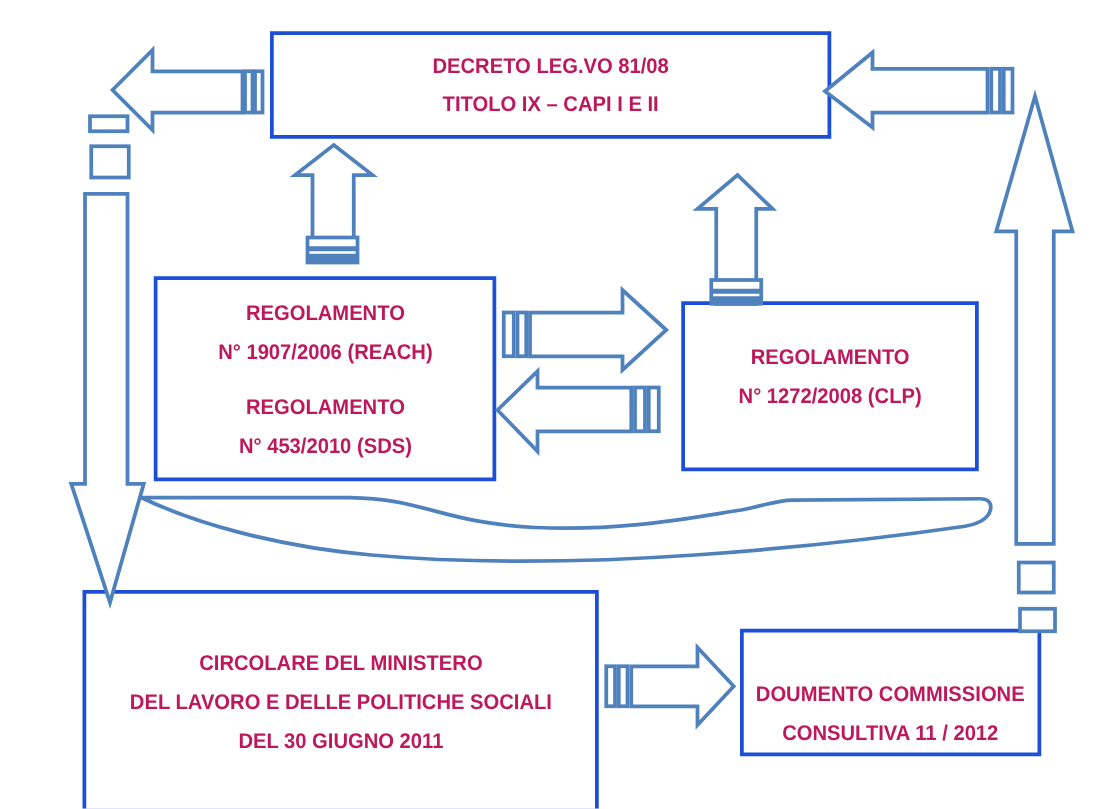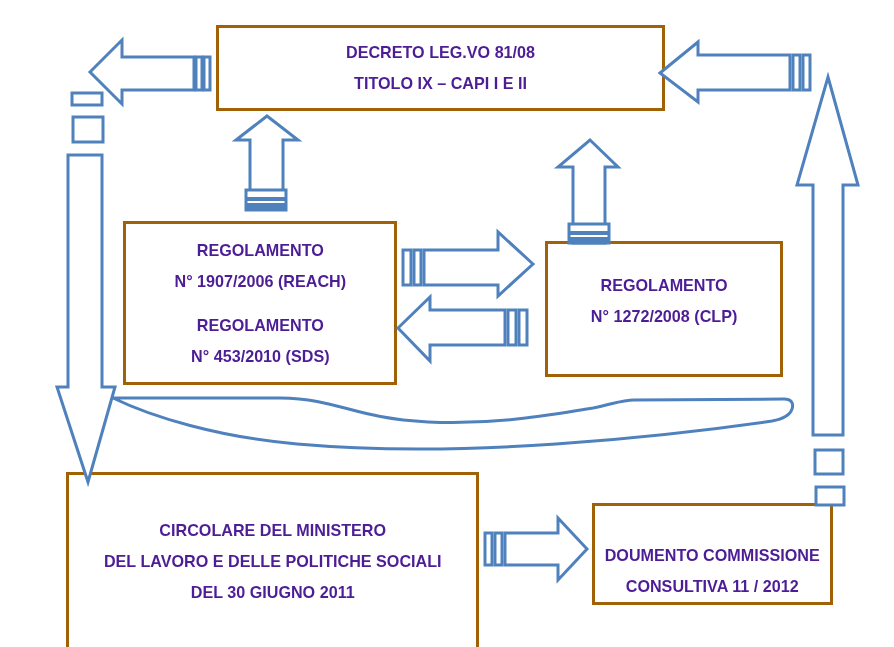--- a/index.html
+++ b/index.html
@@ -3,23 +3,23 @@
 <meta charset="utf-8">
 <style>
   html,body{margin:0;padding:0;background:#fff;}
   #canvas{
     position:relative;width:894px;height:647px;background:#ffffff;overflow:hidden;
     font-family:"Liberation Sans",sans-serif;
   }
   #arrow-layer{position:absolute;left:0;top:0;z-index:3;pointer-events:none;}
   .node{
     position:absolute;box-sizing:border-box;background:#ffffff;
-    border:3px solid #a16207;z-index:2;
+    border:3px solid #1d4ed8;z-index:2;
     display:flex;flex-direction:column;align-items:center;justify-content:center;
-    text-align:center;color:#4c1d95;font-weight:bold;font-size:17px;line-height:31px;
+    text-align:center;color:#be185d;font-weight:bold;font-size:17px;line-height:31px;
   }
   .node .inner{transform:scaleX(0.95);}
   .gap-above{margin-top:13px;}
   .svg-shape{fill:#ffffff;stroke:#4f81bd;stroke-width:3;stroke-linejoin:miter;}
   .svg-bar{fill:#ffffff;stroke:#4f81bd;stroke-width:3;}
   .svg-stripe{fill:#4f81bd;stroke:none;}
 </style>
 </head>
 <body>
 

